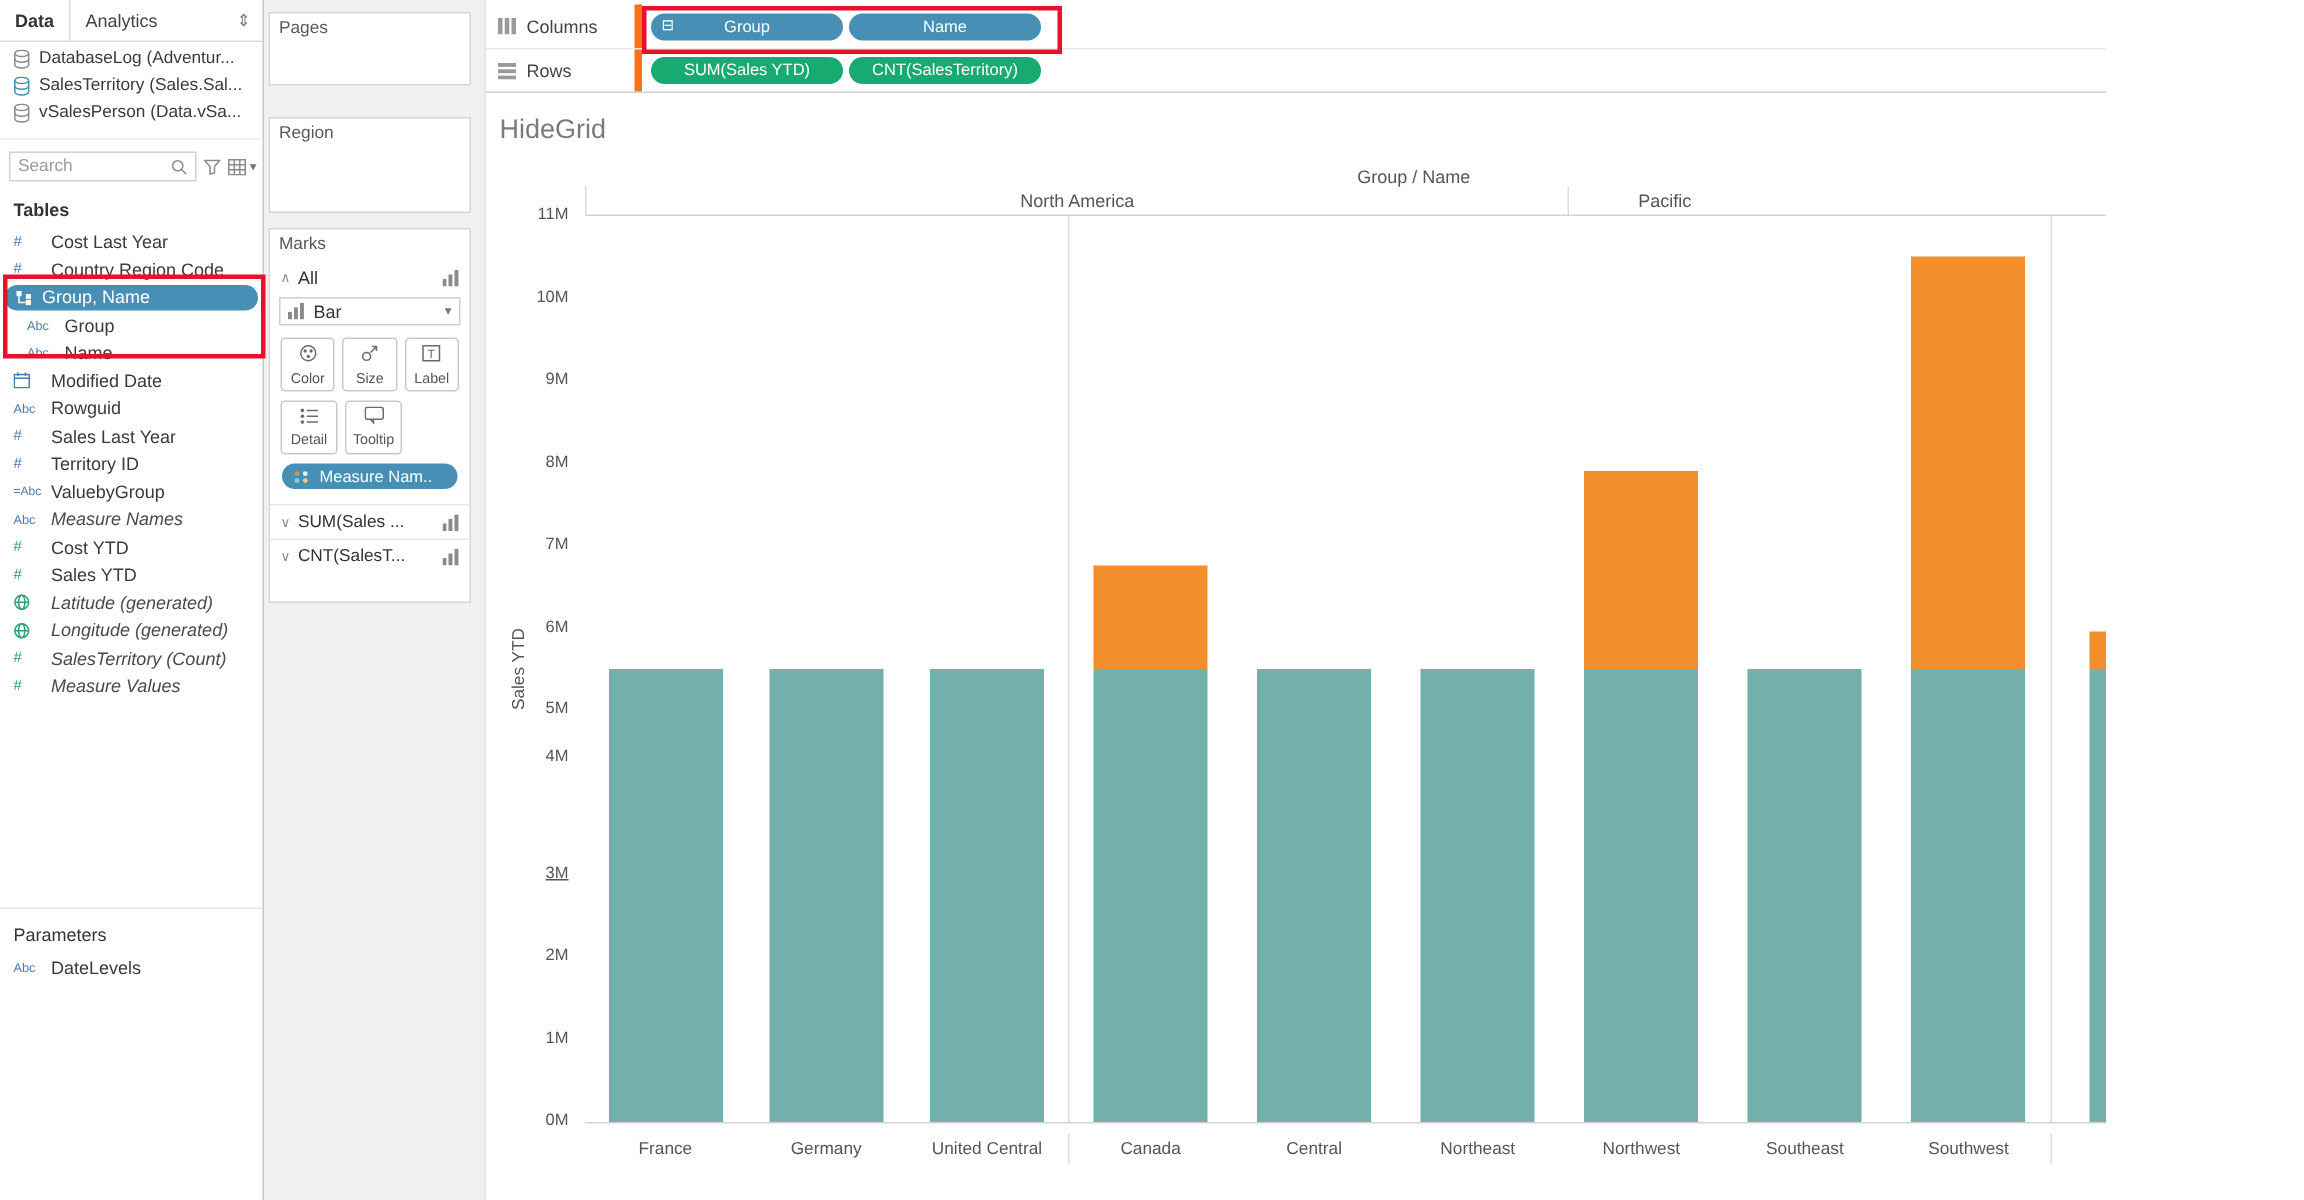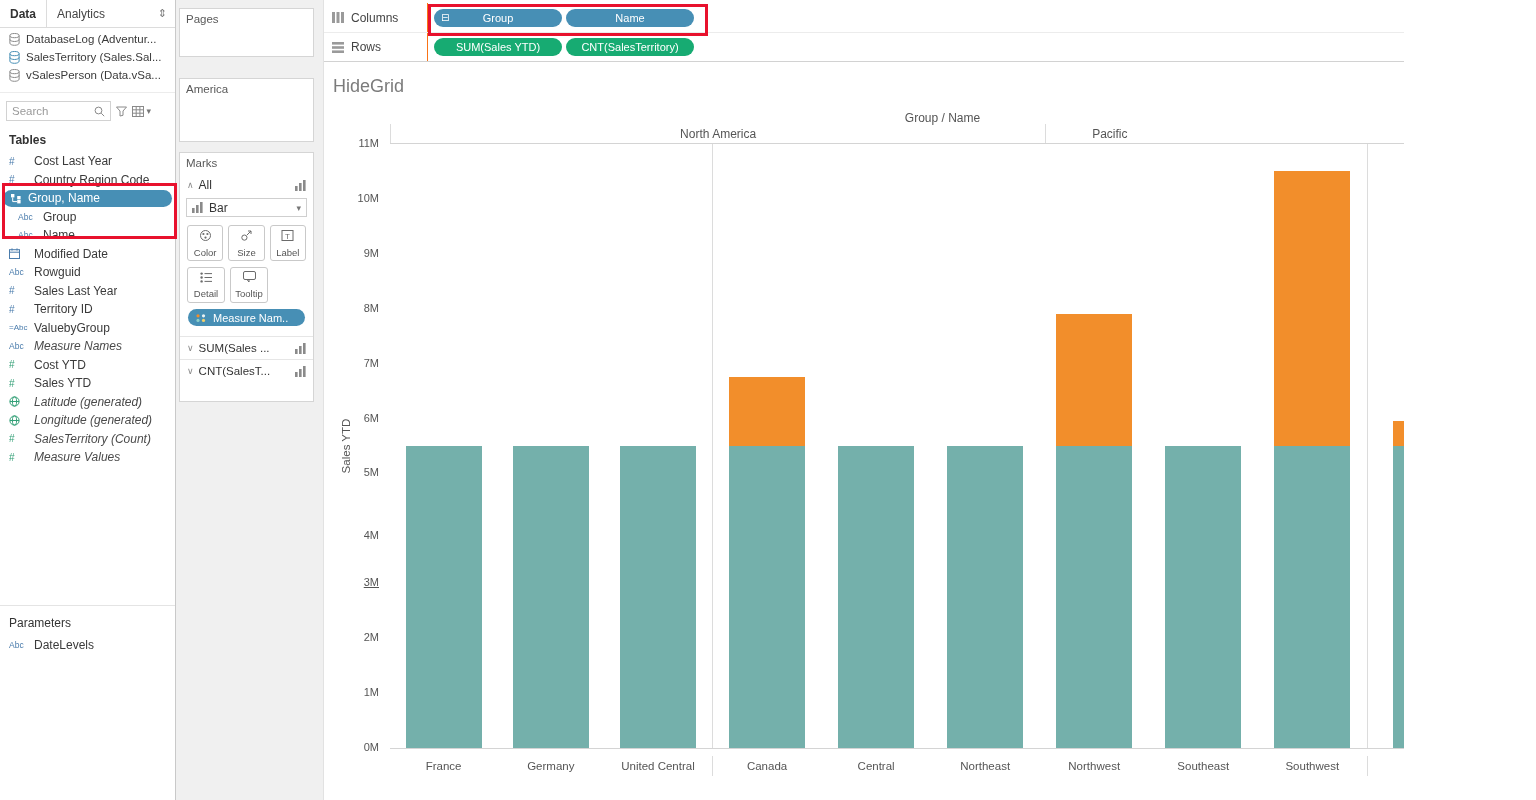--- a/index.html
+++ b/index.html
@@ -15,21 +15,21 @@
   
   .sidebar{width:176px;min-width:176px;height:100%;background:#fff;border-right:1px solid #c9c9c9;display:flex;flex-direction:column}
   .sidebar-tabs{display:flex;align-items:stretch;height:28px;border-bottom:1px solid #dcdcdc}
   .tab{display:flex;align-items:center;padding:0 10px;cursor:default}
   .tab.active{font-weight:bold;border-right:1px solid #dcdcdc}
   .tab.inactive{color:#444}
   .sort-icon{margin-left:auto;display:flex;align-items:center;padding:0 8px;color:#777;font-size:11px}
   .datasources{padding:5px 0;border-bottom:1px solid #ececec}
   .ds-row{display:flex;align-items:flex-start;gap:6px;height:18px;padding:0 9px}
   .ds-label{white-space:nowrap;overflow:hidden;font-size:11.5px;color:#3a3a3a}
-  .search-row{display:flex;align-items:center;gap:5px;height:20px;margin:8px 24px 0 6px}
+  .search-row{display:flex;align-items:center;gap:5px;height:20px;margin:8px 4px 0 6px}
   .search-box{flex:1;display:flex;align-items:center;justify-content:space-between;border:1px solid #d2d2d2;height:20px;padding:0 5px;background:#fff}
   .search-ph{color:#9a9a9a;font-size:11.5px}
   .sicon{display:flex;align-items:center;color:#777}
   .grid-group{display:flex;gap:2px;align-items:center}
   .caret-mini{font-size:9px;color:#777}
   .tables-header{font-weight:bold;padding:12px 9px 5px 9px}
   .field-row{display:flex;align-items:center;gap:5px;height:18.5px;padding:0 4px 0 9px;cursor:default}
   .field-row.indent{padding-left:18px}
   .field-row.selected{padding:0 3px}
   .flabel{white-space:nowrap;overflow:hidden;color:#3a3a3a}
@@ -61,21 +61,21 @@
   .mbtn .mlabel{font-size:9.5px;color:#555}
   .marks-pill{display:flex;align-items:center;gap:6px;height:17px;border-radius:9px;background:#478fb5;color:#fff;margin:3px 8px 10px 8px;padding:0 7px;font-size:11px}
   .marks-section{display:flex;align-items:center;gap:5px;height:23px;padding:0 7px;border-top:1px solid #e6e6e6}
   .sec-label{flex:1;font-size:11.5px;color:#333}
 
   
   .main{flex:1;display:flex;flex-direction:column;background:#fff}
   .shelves{border-bottom:1px solid #d2d2d2;padding-top:3px}
   .shelf-row{display:flex;align-items:center;height:29px}
   .shelf-row + .shelf-row{border-top:1px solid #ececec}
-  .shelf-head{display:flex;align-items:center;gap:7px;width:104px;min-width:104px;padding:0 8px;height:100%;border-right:1px solid #f97316;color:#444}
+  .shelf-head{display:flex;align-items:center;gap:7px;width:104px;min-width:104px;padding:0 8px;height:100%;border-right:5px solid #f97316;color:#444}
   .shelf-pills{display:flex;align-items:center;gap:4px;padding-left:6px}
   .pill{position:relative;width:128px;height:18px;border-radius:9px;color:#fff;font-size:11px;display:flex;align-items:center;justify-content:center;white-space:nowrap}
   .pill .pill-icon{position:absolute;left:7px;font-size:10px;line-height:1}
 
   
   .sheet{position:relative;flex:1;background:#fff}
   .sheet-title{position:absolute;left:9px;top:14px;font-size:18px;color:#7b7b7b}
   .chart-header{position:absolute;left:66px;top:49px;width:1105px;text-align:center;color:#555}
   .group-label-band{position:absolute;left:66px;top:62px;width:1105px;height:19px;display:flex}
   .glabel{display:flex;align-items:center;justify-content:center;color:#555;font-size:12px;height:100%}
@@ -276,21 +276,21 @@
           </div>
         </div>
     </div>
   </aside>
 
   <div class="cards-col">
     <div class="card pages-card">
       <div class="card-title">Pages</div>
     </div>
     <div class="card filters-card">
-      <div class="card-title">America</div>
+      <div class="card-title">Region</div>
     </div>
     <div class="card marks-card">
       <div class="card-title">Marks</div>
       <div class="marks-all">
         <span class="chev">∧</span>
         <span class="marks-all-label">All</span>
         <span class="mini">
             <svg width="11" height="11" viewBox="0 0 11 11">
               <rect x="0" y="6" width="2.6" height="5" fill="#8a8a8a"></rect>
               <rect x="4" y="3" width="2.6" height="8" fill="#8a8a8a"></rect>
@@ -521,21 +521,21 @@
           </div>
           <div class="xgroup bordered" style="width: 11.6%;">
             <div class="x-slot">Australia</div>
           </div>
         </div>
       <div class="y-ticks">
           <div class="ytick" style="top: 679px;">0M</div>
           <div class="ytick" style="top: 624.091px;">1M</div>
           <div class="ytick" style="top: 569.182px;">2M</div>
           <div class="ytick" style="top: 514.273px; text-decoration: underline;">3M</div>
-          <div class="ytick" style="top: 467px;">4M</div>
+          <div class="ytick" style="top: 436px;">4M</div>
           <div class="ytick" style="top: 404.455px;">5M</div>
           <div class="ytick" style="top: 349.545px;">6M</div>
           <div class="ytick" style="top: 294.636px;">7M</div>
           <div class="ytick" style="top: 239.727px;">8M</div>
           <div class="ytick" style="top: 184.818px;">9M</div>
           <div class="ytick" style="top: 129.909px;">10M</div>
           <div class="ytick" style="top: 75px;">11M</div>
         </div>
       <div class="y2-ticks">
           <div class="y2tick" style="top: 679px;">0</div>

